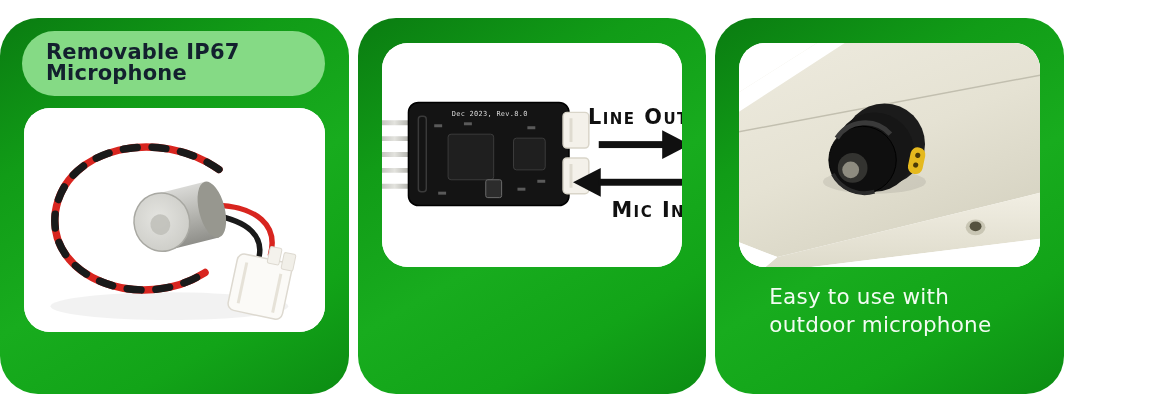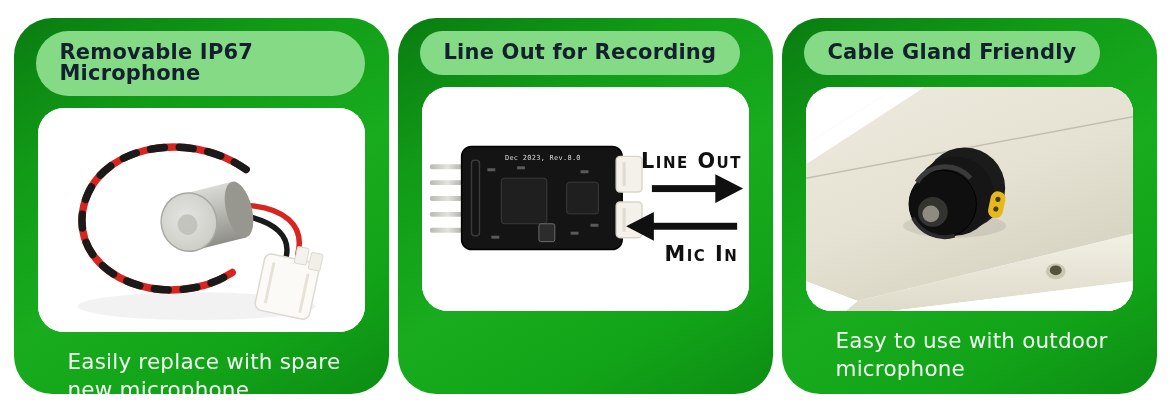--- a/index.html
+++ b/index.html
@@ -1,18 +1,18 @@
 <!DOCTYPE html>
 <html><head>
 <meta charset="utf-8">
 <style>
   html,body{margin:0;padding:0;background:#ffffff;}
   .page{
-    width:1170px;height:412px;background:#ffffff;box-sizing:border-box;
-    display:flex;gap:9px;justify-content:center;align-items:flex-start;
+    width:1064px;height:412px;background:#ffffff;box-sizing:border-box;
+    display:flex;gap:9px;justify-content:flex-end;align-items:flex-start;
     padding-top:18px;font-family:"DejaVu Sans","Liberation Sans",sans-serif;
   }
   .card{
     width:375px;height:376px;box-sizing:border-box;border-radius:38px;
     background:linear-gradient(150deg,#0a7c11 0%,#119c17 28%,#18ac1e 55%,#12a418 78%,#0c8c13 100%);
     padding:13px 24px 0 24px;overflow:hidden;
   }
   .badge{
     display:inline-block;background:#85da85;color:#13202e;
     font-weight:700;font-size:21px;line-height:1;letter-spacing:.2px;
@@ -76,25 +76,23 @@
 
         <g transform="translate(230 146) rotate(12)">
           <rect x="0" y="0" width="56" height="58" rx="7" fill="#fbfaf7" stroke="#ddd9d0" stroke-width="1.5"></rect>
           <rect x="30" y="-13" width="12" height="17" rx="2" fill="#f4f2ec" stroke="#ddd9d0"></rect>
           <rect x="45" y="-10" width="12" height="17" rx="2" fill="#f1efe8" stroke="#ddd9d0"></rect>
           <line x1="10" y1="8" x2="10" y2="50" stroke="#e6e2d8" stroke-width="3"></line>
           <line x1="46" y1="12" x2="46" y2="52" stroke="#e6e2d8" stroke-width="3"></line>
         </g>
       </svg>
     </div>
-    <div class="caption">Easily replace with spare new microphone</div>
   </div>
 
   <div class="card">
-    <div class="badge">Line Out for Recording</div>
     <div class="photo">
       <svg viewBox="0 0 330 226" preserveAspectRatio="xMidYMid slice">
         <defs>
           <linearGradient id="pin" x1="0" y1="0" x2="1" y2="0">
             <stop offset="0" stop-color="#b9b9b4"></stop>
               <stop offset=".5" stop-color="#e3e3de"></stop>
               <stop offset="1" stop-color="#a6a6a0"></stop>
           </linearGradient>
         </defs>
         <rect x="0" y="0" width="330" height="226" fill="#ffffff"></rect>
@@ -139,21 +137,20 @@
         <g>
           <polygon points="234,126 234,155 206,140.5" fill="#101010"></polygon>
           <rect x="232" y="137" width="86" height="7" fill="#101010"></rect>
           <text x="282" y="176" text-anchor="middle" class="arrow-label">Mic In</text>
         </g>
       </svg>
     </div>
   </div>
 
   <div class="card">
-    <div class="badge">Cable Gland Friendly</div>
     <div class="photo">
       <svg viewBox="0 0 330 226" preserveAspectRatio="xMidYMid slice">
         <defs>
           <linearGradient id="wall" x1="0" y1="0" x2=".6" y2="1">
             <stop offset="0" stop-color="#eeebdf"></stop>
               <stop offset=".55" stop-color="#e5e2d3"></stop>
               <stop offset="1" stop-color="#d6d3c2"></stop>
           </linearGradient>
           <linearGradient id="flange" x1="0" y1="0" x2="0" y2="1">
             <stop offset="0" stop-color="#f2efe4"></stop>

